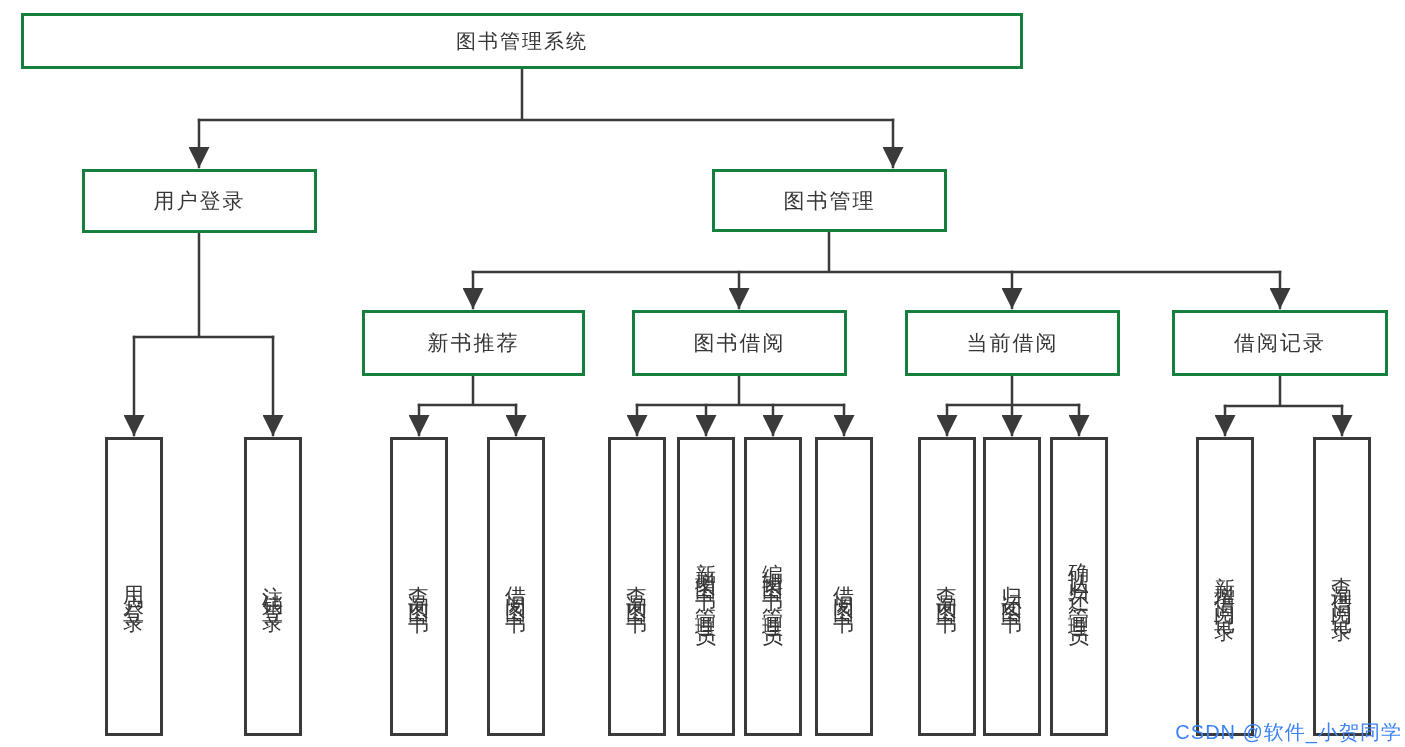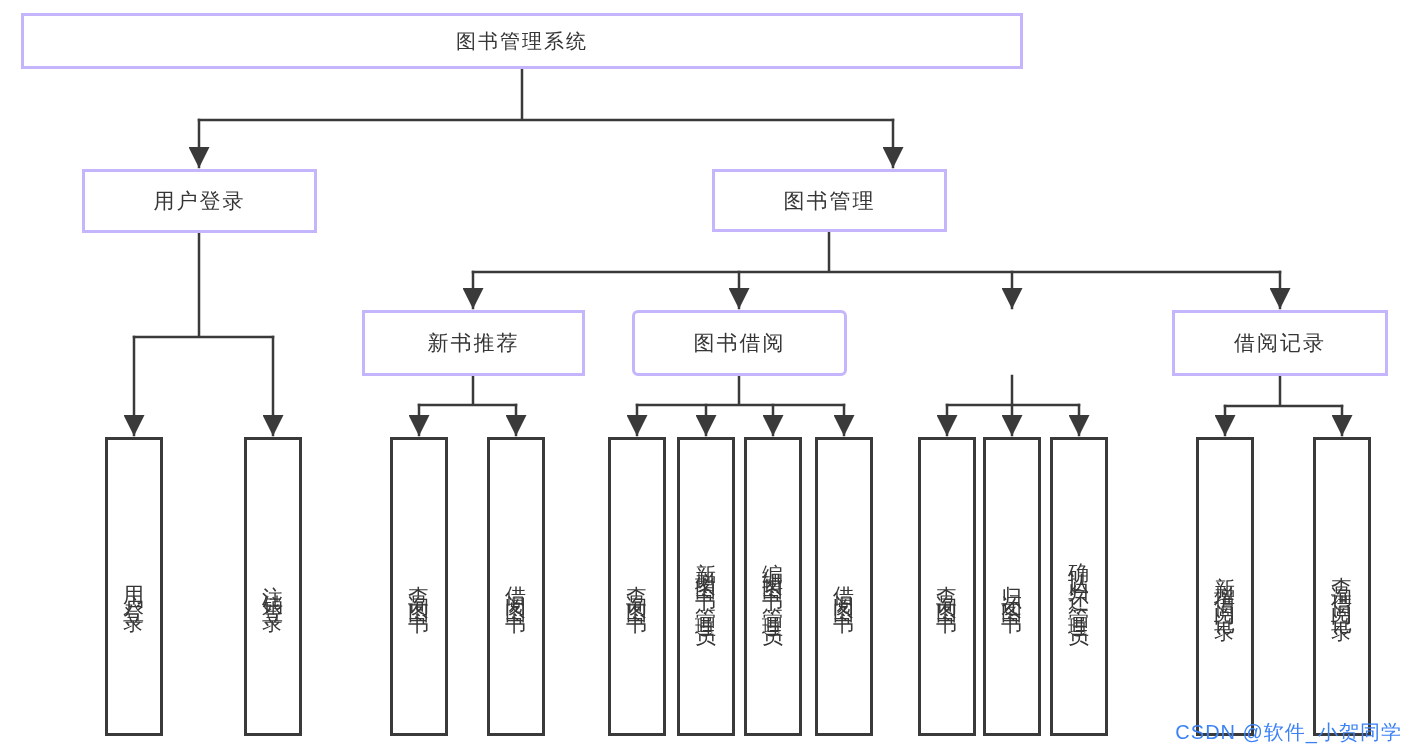--- a/index.html
+++ b/index.html
@@ -2,21 +2,21 @@
 <html><head>
 <meta charset="utf-8">
 <style>
   html,body { margin:0; padding:0; background:#ffffff; }
   #stage {
     position:relative; width:1405px; height:747px; background:#ffffff;
     font-family:"Liberation Sans","DejaVu Sans",sans-serif; overflow:hidden;
   }
   #connectors { position:absolute; left:0; top:0; width:1405px; height:747px; }
   .box {
-    position:absolute; box-sizing:border-box; border:3px solid #c4b5fd; background:#ffffff;
+    position:absolute; box-sizing:border-box; border:3px solid #15803d; background:#ffffff;
     display:flex; align-items:center; justify-content:center;
     color:#363636; font-size:21px; letter-spacing:2px; white-space:nowrap;
   }
   .vbox {
     position:absolute; box-sizing:border-box; border:3px solid #3a3a3a; background:#ffffff;
     display:flex; align-items:center; justify-content:center;
     color:#363636; font-size:21px;
   }
   .vbox span {
     writing-mode:vertical-rl; text-orientation:mixed; letter-spacing:9px; line-height:1;
@@ -73,21 +73,22 @@
       <line x1="1342" y1="406" x2="1342" y2="435" marker-end="url(#arrow)"></line>
     </g>
   </svg>
 
   <div class="box" style="left:21px; top:13px; width:1002px; height:56px; font-size:20px;">图书管理系统</div>
 
   <div class="box" style="left:82px; top:169px; width:235px; height:64px;">用户登录</div>
   <div class="box" style="left:362px; top:310px; width:223px; height:66px;">新书推荐</div>
 
   <div class="box" style="left:712px; top:169px; width:235px; height:63px;">图书管理</div>
-  <div class="box" style="left:632px; top:310px; width:215px; height:66px;border-radius:6px;">图书借阅</div>
+  <div class="box" style="left:632px; top:310px; width:215px; height:66px;">图书借阅</div>
+  <div class="box" style="left:905px; top:310px; width:215px; height:66px;">当前借阅</div>
   <div class="box" style="left:1172px; top:310px; width:216px; height:66px;">借阅记录</div>
 
   <div class="vbox" style="left:105px; top:437px; width:58px; height:299px;">
     <span>用户登录</span>
   </div>
   <div class="vbox" style="left:244px; top:437px; width:58px; height:299px;">
     <span>注销登录</span>
   </div>
 
   <div class="vbox" style="left:390px; top:437px; width:58px; height:299px;">

